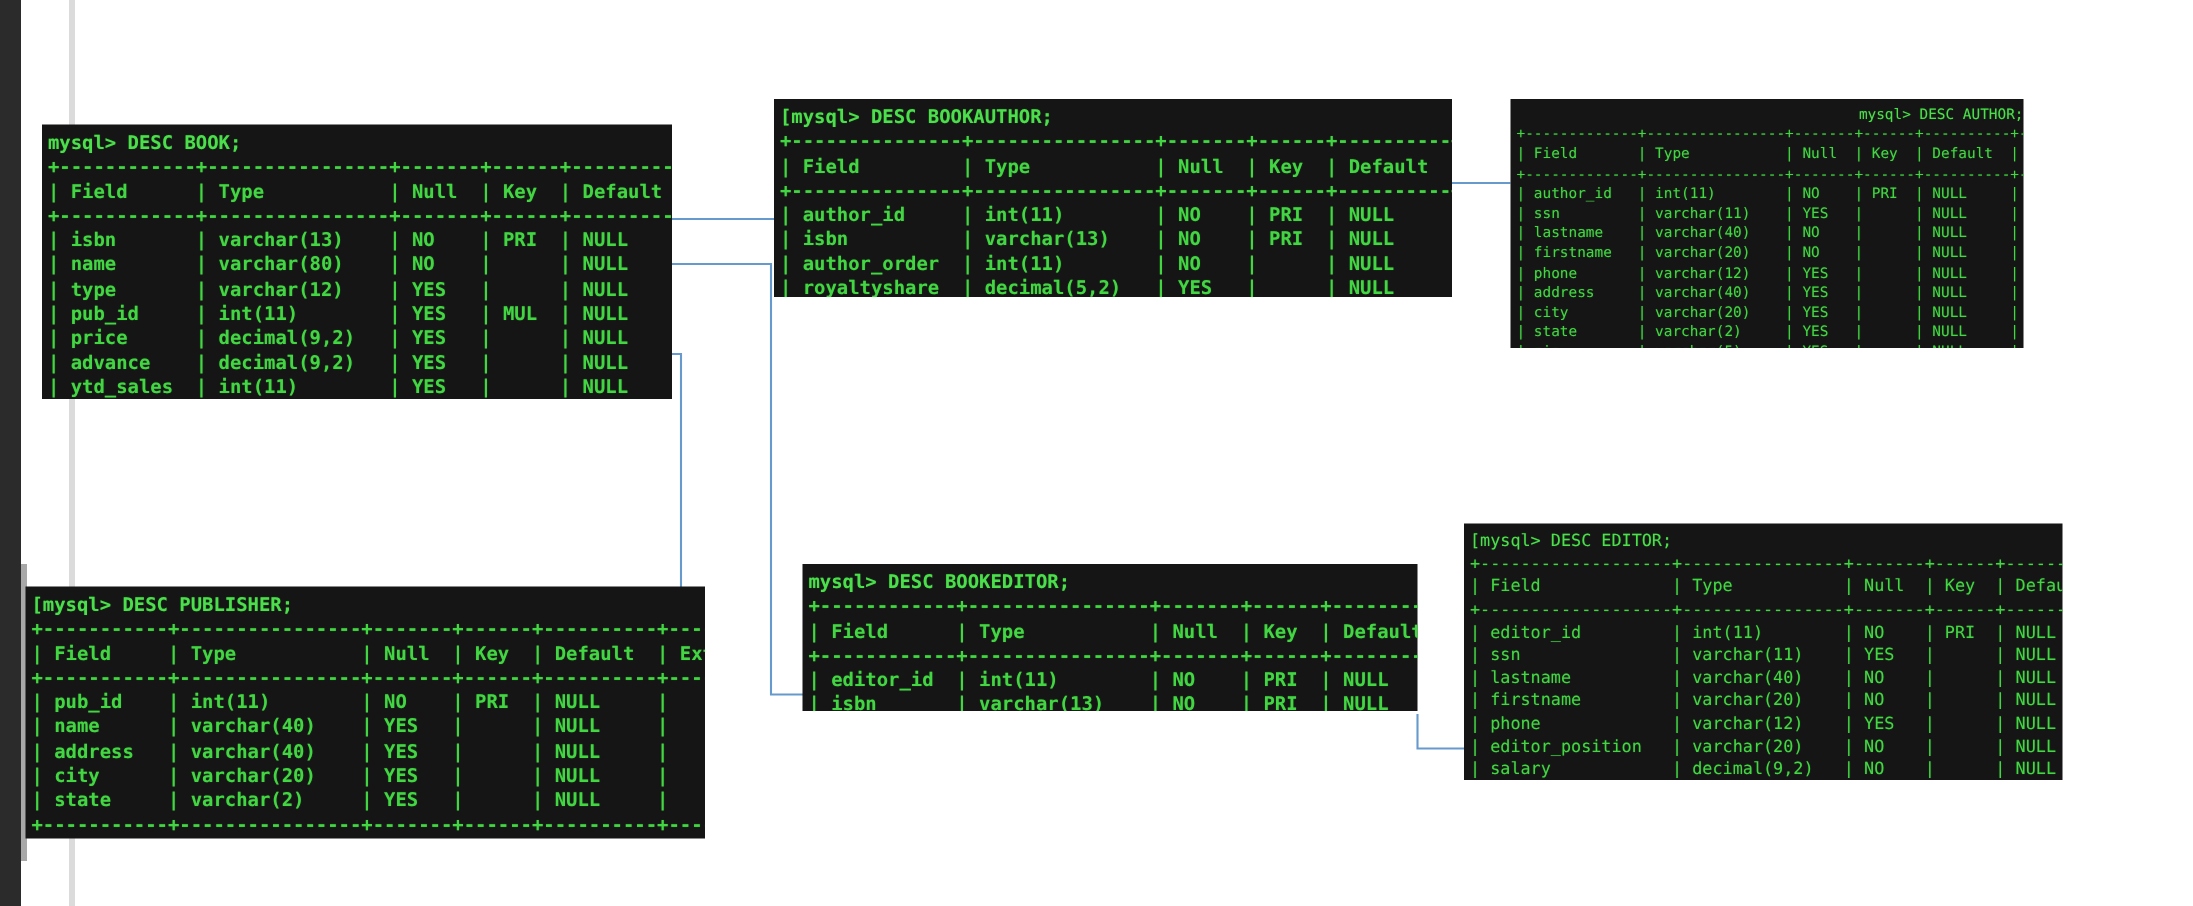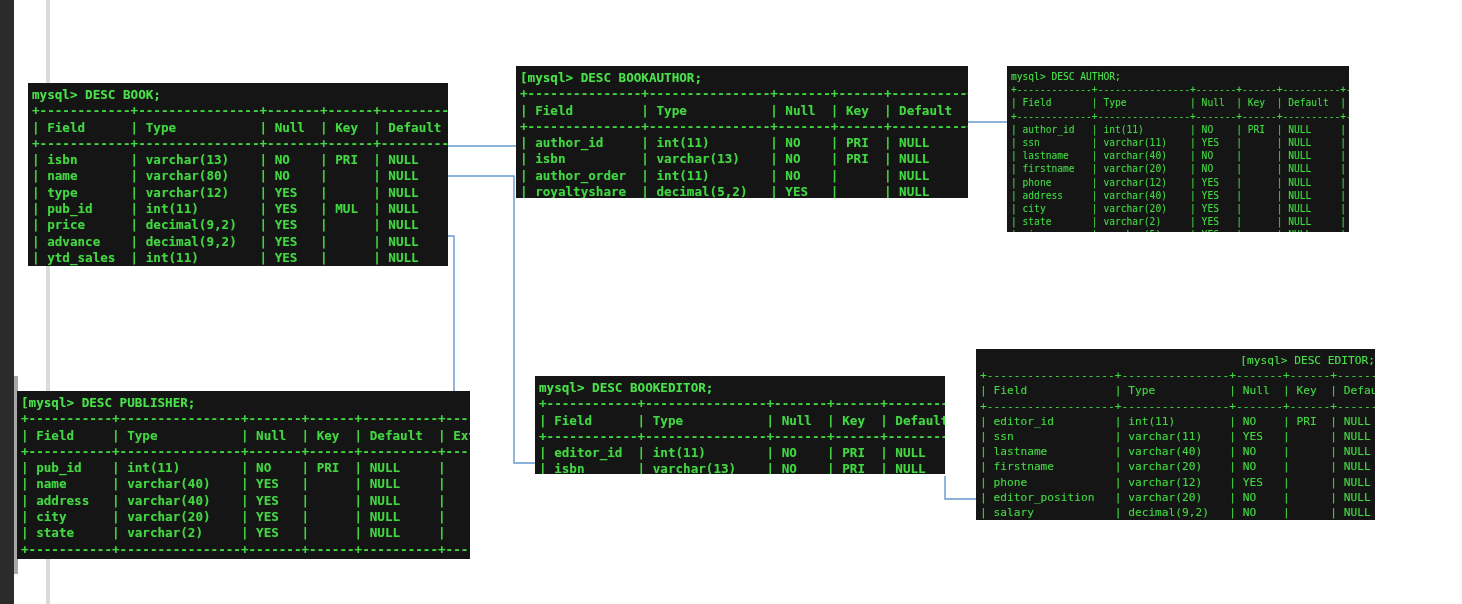--- a/index.html
+++ b/index.html
@@ -46,23 +46,23 @@
     letter-spacing: 0px;
     text-shadow: 0 0 1px rgba(67,214,67,0.35);
   }
   .term .prompt { color: #4be04b; display: block; }
   .term .grid { display: block; }
   .term .row { display: block; }
   
   .fs-lg { font-size: 12.6px; font-weight: bold; }
   .fs-lg .row, .fs-lg .prompt { line-height: 16.3px; height: 16.3px; }
   .fs-sm { font-size: 9.6px; }
-  .fs-sm .row, .fs-sm .prompt { line-height: 13.2px; height: 13.2px; }
+  .fs-sm .row, .fs-sm .prompt { line-height: 13.2px; height: 13.2px; text-align: right; }
   .fs-md { font-size: 11.2px; }
-  .fs-md .row, .fs-md .prompt { line-height: 15.2px; height: 15.2px; text-align: right; }
+  .fs-md .row, .fs-md .prompt { line-height: 15.2px; height: 15.2px; }
   .pad { padding: 4px 0 3px 4px; }
 </style>
 </head>
 <body>
 
 <div id="canvas">
 
   <div class="left-strip"></div>
   <div class="scroll-sliver" style="left:14px; top:376px; height:198px;"></div>
   <div class="scroll-sliver" style="left:46px; top:0px; height:604px; background:#bdbdbd; width:4px; opacity:0.55;"></div>

